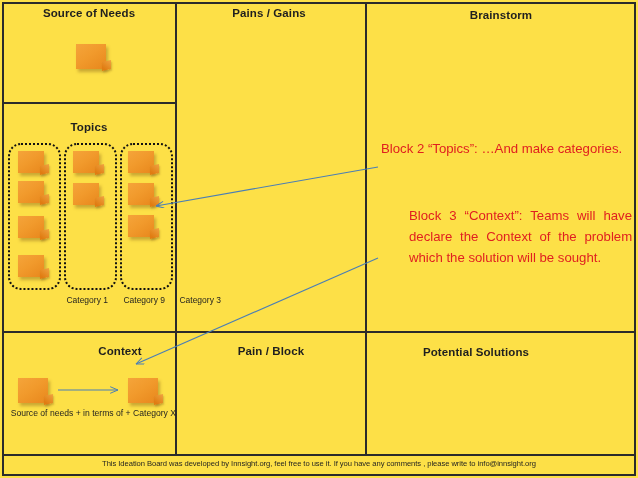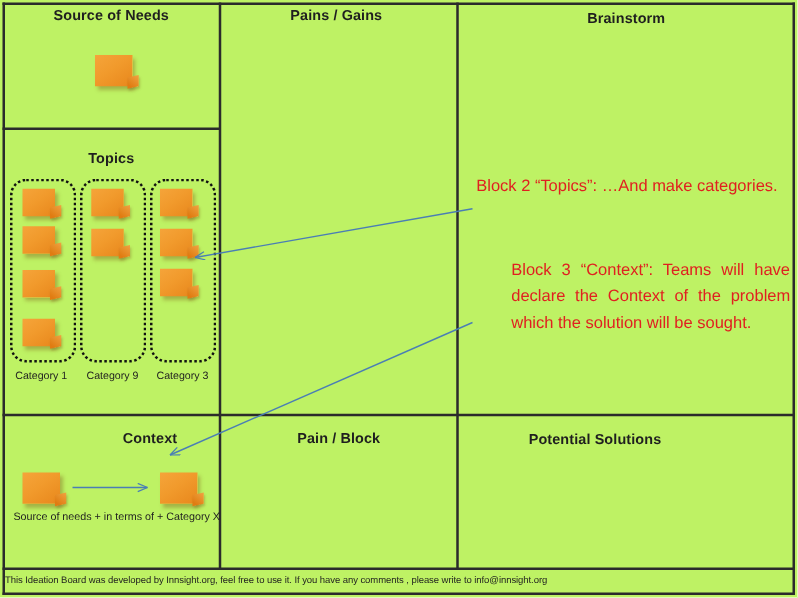--- a/index.html
+++ b/index.html
@@ -7,21 +7,21 @@
     padding: 0;
     background: #ffffff;
   }
   body {
     font-family: "Liberation Sans", sans-serif;
   }
   #board {
     position: relative;
     width: 638px;
     height: 478px;
-    background: #bef264;
+    background: #fde047;
     overflow: hidden;
     box-sizing: border-box;
   }
 
   
   .frame-line {
     position: absolute;
     background: #2b2b2b;
   }
   .frame-top    { left: 2px;  top: 2px;    width: 634px; height: 2px; }
@@ -77,23 +77,24 @@
 
   
   .cat-box {
     position: absolute;
     border: 2px dotted #111111;
     border-radius: 13px;
     box-sizing: border-box;
   }
   .cat-label {
     position: absolute;
-    text-align: center;
+    text-align: right;
     font-size: 8.5px;
     color: #1f1f1f;
+    padding-left: 44px;
   }
 
   
   .annotation {
     position: absolute;
     color: #e02020;
     font-size: 13.2px;
     line-height: 21px;
     text-align: justify;
     text-justify: inter-word;
@@ -111,20 +112,21 @@
     font-size: 8.6px;
     color: #1f1f1f;
   }
 
   
   #footer-text {
     position: absolute;
     left: 4px;
     top: 459px;
     width: 630px;
+    text-align: center;
     font-size: 7.6px;
     color: #1f1f1f;
     letter-spacing: -0.05px;
   }
 
   
   #arrows {
     position: absolute;
     left: 0; top: 0;
     width: 638px;

